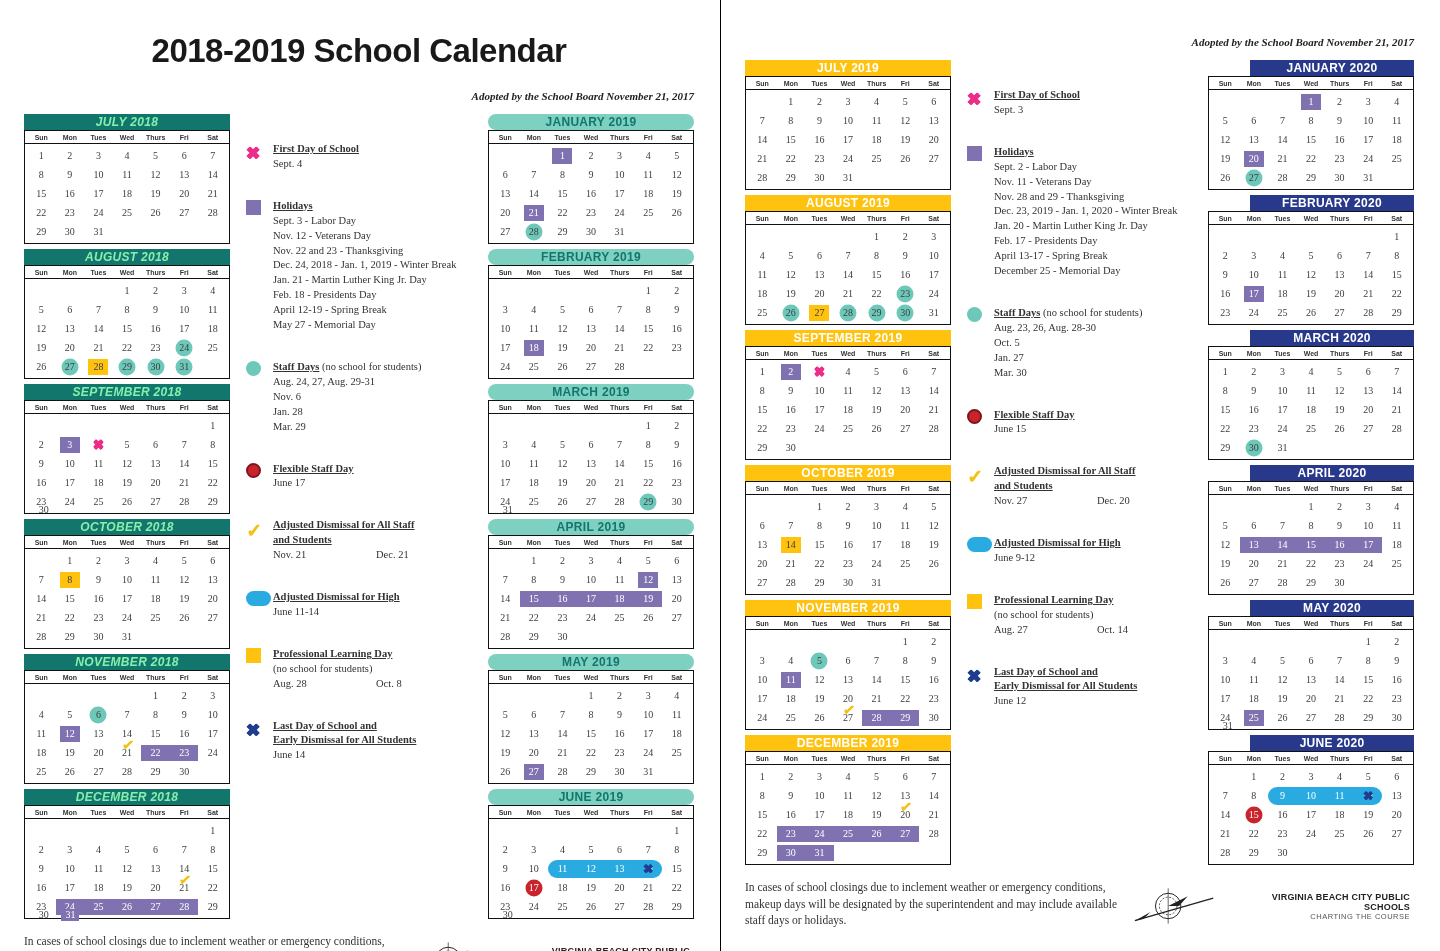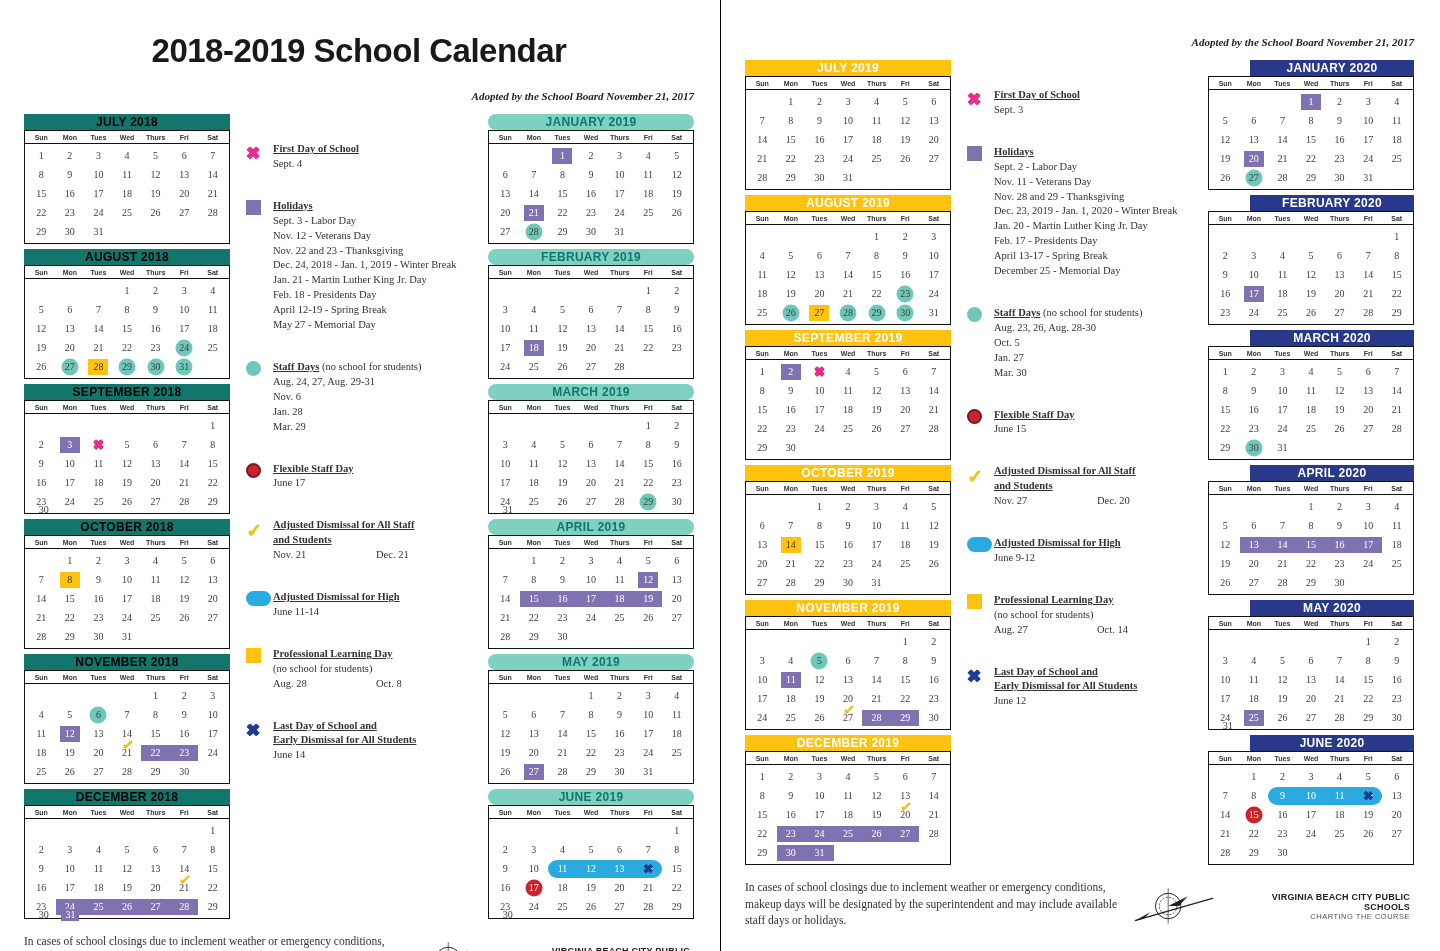--- a/index.html
+++ b/index.html
@@ -15,21 +15,21 @@
               font-size:11px; text-align:right; margin-top:20px; color:#222; }
 
   .content { display:flex; margin-top:12px; }
   .calcol { width:206px; flex:none; }
   .leg { flex:1; padding:28px 4px 0 16px; }
 
   
   .month { margin-bottom:5px; }
   .mh { height:16px; display:flex; align-items:center; justify-content:center;
         font-size:12px; font-weight:800; letter-spacing:.3px; }
-  .mh-tealdark { background:var(--teal-dark); color:#000000; }
+  .mh-tealdark { background:var(--teal-dark); color:#86efac;font-style:italic; }
   .mh-teallight { background:var(--teal-light); color:var(--teal-dark);border-radius:8px; }
   .mh-gold { background:var(--gold); color:#fff; }
   .mh-navy { background:var(--navy); color:#fff;margin-left:42px; }
   .mbody { border:1.5px solid #111; background:#fff; }
   .wk { display:flex; height:13px; align-items:center; border-bottom:1.5px solid #111; padding:0 2px; }
   .wk span { flex:1; text-align:center; font-size:7px; font-weight:700; color:#333; }
   .grid { padding:2px 0 2px; }
   .row { display:flex; height:19px; padding:0 2px; }
   .cell { flex:1; position:relative; display:flex; align-items:center; justify-content:center; }
   .num { font-family:"Liberation Serif", serif; font-size:10px; color:var(--ink); position:relative; z-index:2; }

